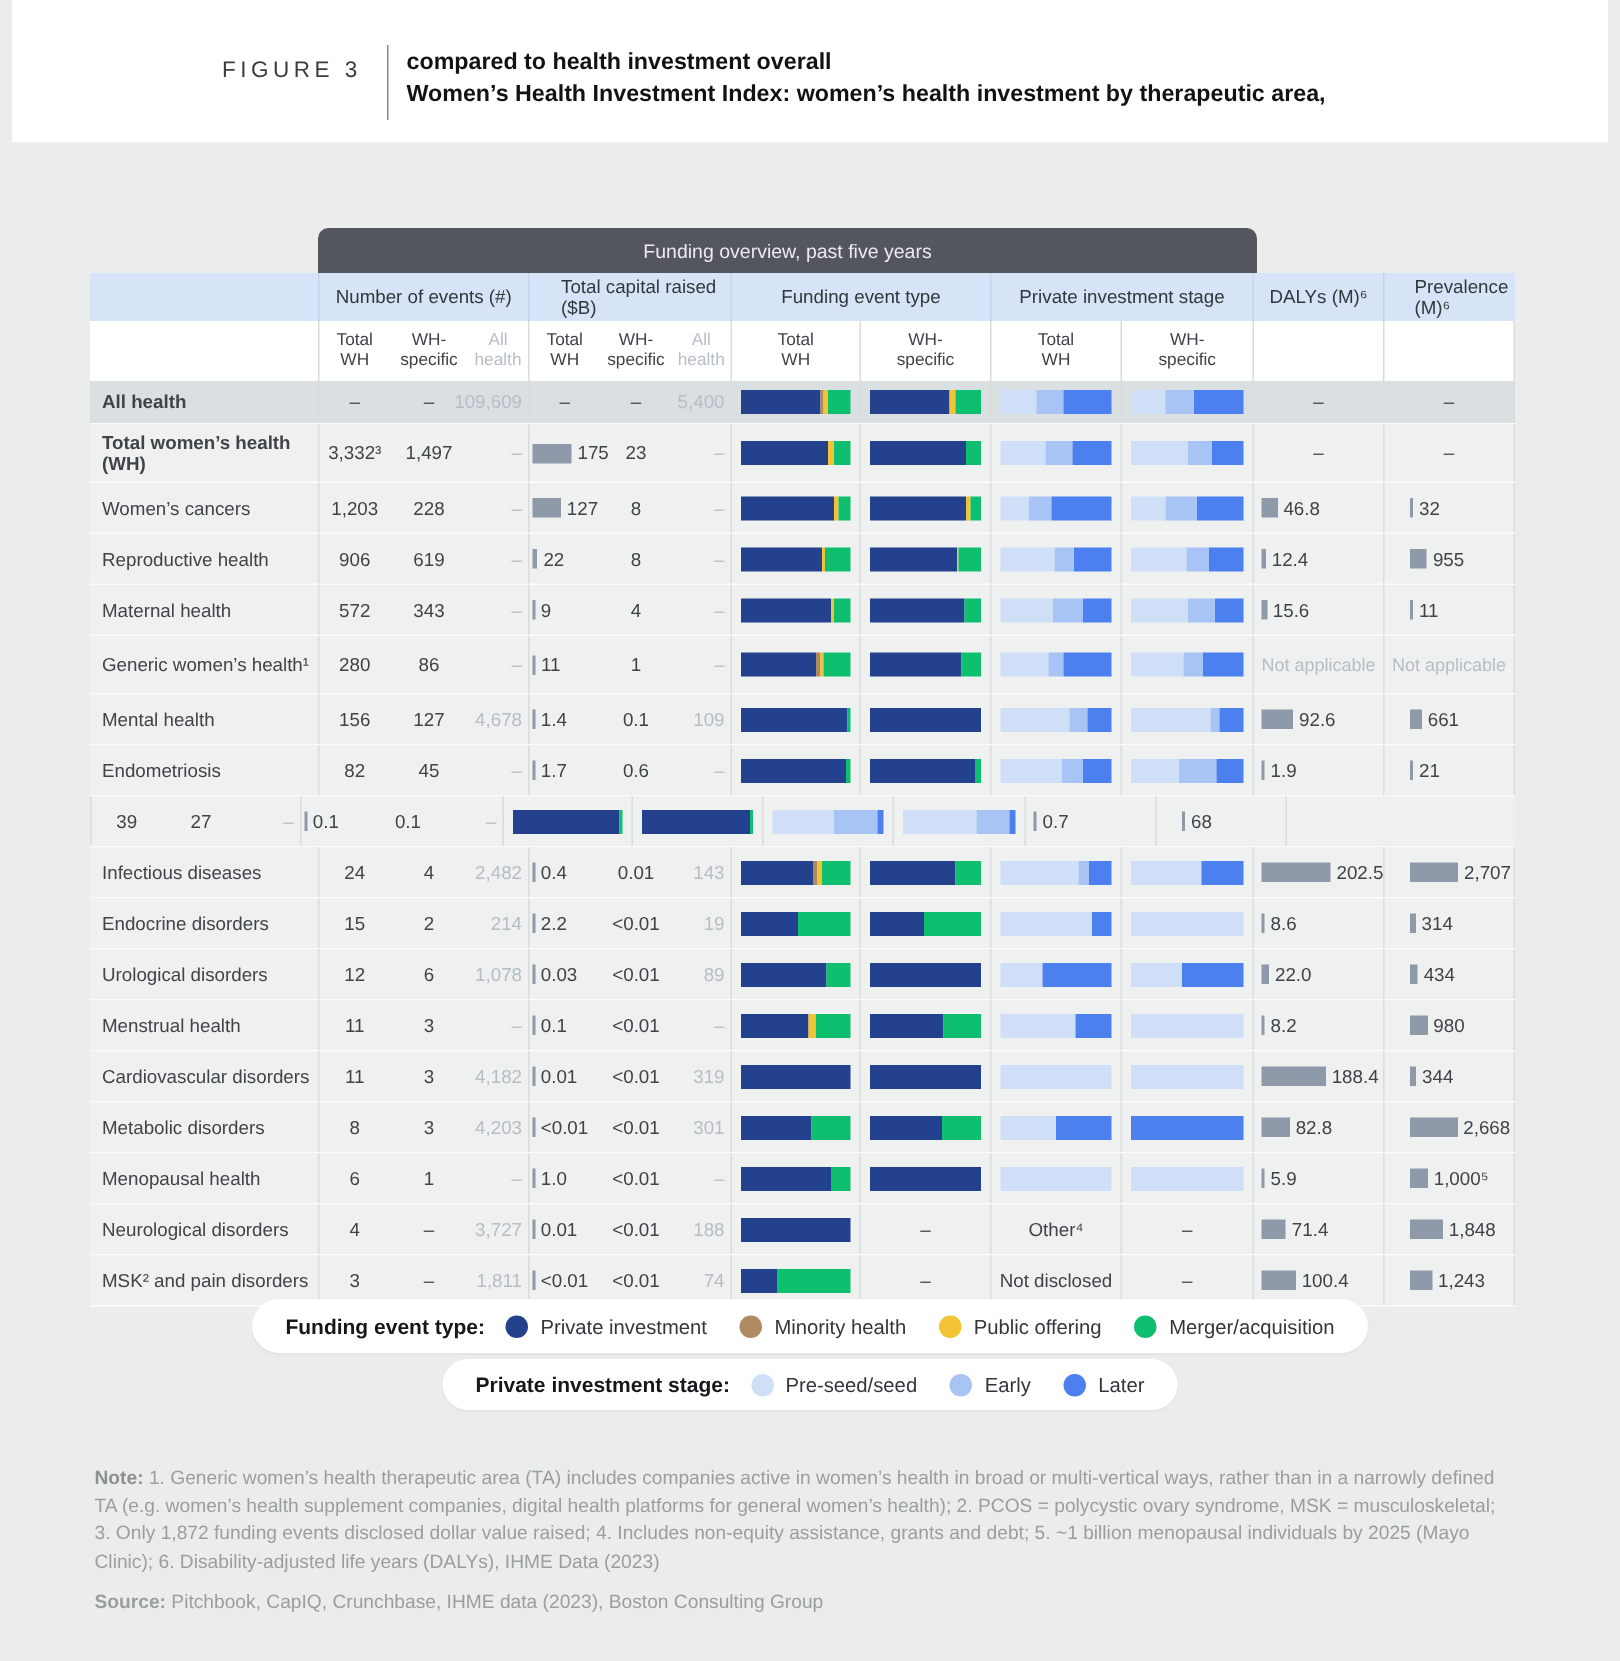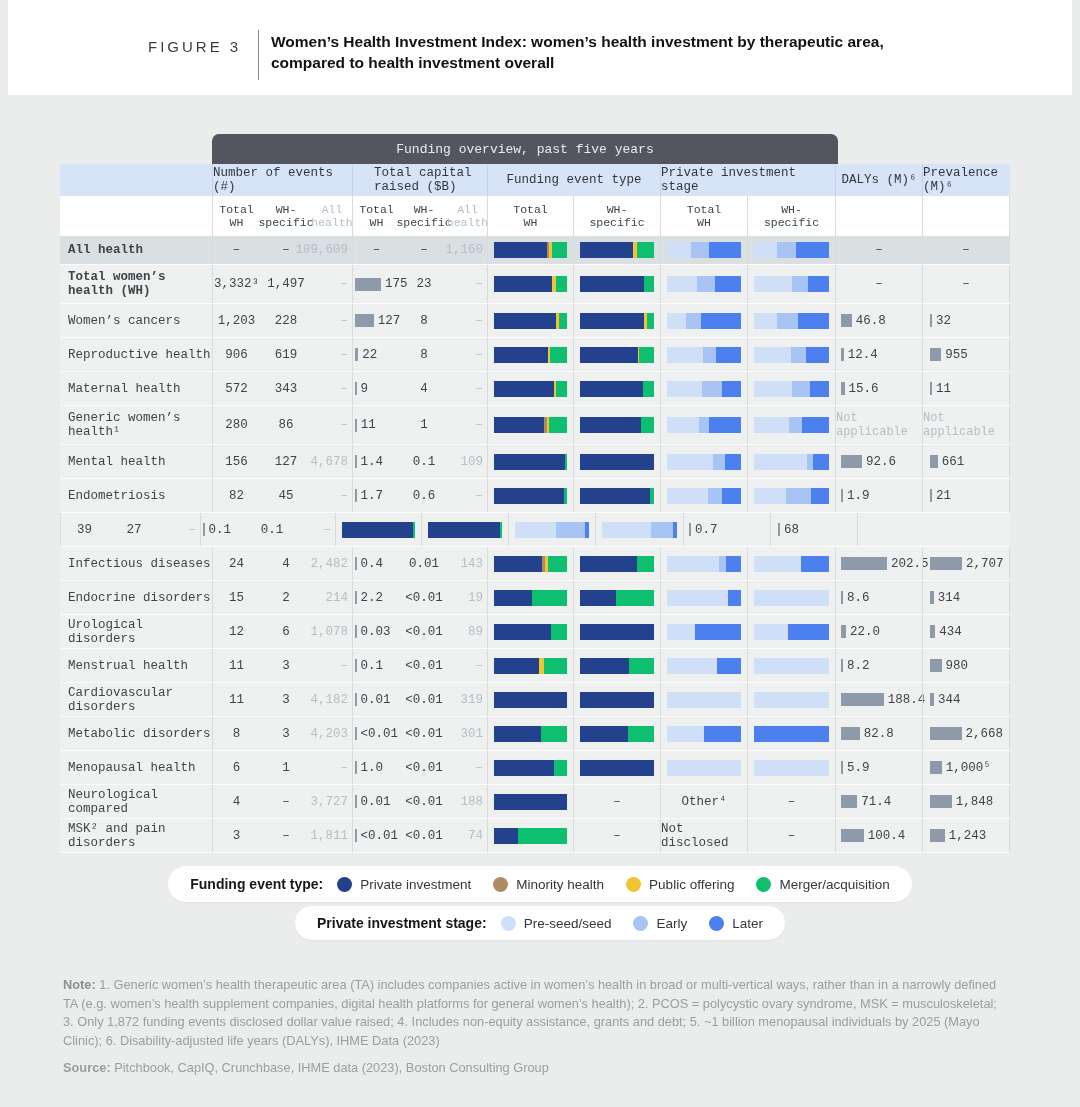--- a/index.html
+++ b/index.html
@@ -4,21 +4,21 @@
 <style>
   html,body{margin:0;padding:0;}
   body{font-family:"Liberation Sans",sans-serif;background:#e4e6e5;}
   .page{position:relative;width:1080px;height:1107px;background:#ebedec;overflow:hidden;}
   .header-band{position:absolute;left:8px;right:8px;top:0;height:95px;background:#ffffff;}
   .fig-label{position:absolute;left:140px;top:38px;font-size:15px;letter-spacing:3px;color:#3d3d3d;}
   .title-rule{position:absolute;left:250px;top:30px;width:1px;height:50px;background:#8a8a8a;}
   .fig-title{position:absolute;left:263px;top:31px;width:720px;font-size:15.5px;font-weight:bold;color:#121212;line-height:21px;}
   .panel{position:absolute;left:8px;right:8px;top:95px;bottom:0;background:#ebedec;}
 
-  .tbl{position:absolute;left:60px;top:134px;width:950px;font-family:Liberation Mono, monospace;}
+  .tbl{position:absolute;left:60px;top:152px;width:950px;}
   .band-row{position:relative;height:30px;}
   .band{position:absolute;top:0;height:30px;background:#54565f;color:#e9ebee;font-size:13px;display:flex;align-items:center;justify-content:center;border-radius:7px 7px 0 0;}
   .band-funding{left:152px;width:626px;}
   .band-burden{left:782px;width:168px;}
 
   .grow{display:flex;height:32px;background:#d7e4f8;}
   .grow .gcell{display:flex;align-items:center;justify-content:center;font-size:12.5px;color:#33373c;height:100%;box-sizing:border-box;}
   .subrow{display:flex;height:40px;background:#ffffff;}
   .subrow .scell{display:flex;align-items:center;justify-content:center;text-align:center;font-size:11.5px;line-height:13px;color:#3f4449;height:100%;box-sizing:border-box;}
   .subrow .scell.allh{color:#b6bdc6;}
@@ -37,21 +37,21 @@
   .c-n3{width:40px;justify-content:flex-end;padding-right:4px;color:#b6bdc6;}
   .c-c1{width:48px;justify-content:flex-start;padding-left:2px;}
   .c-c1.dash{justify-content:center;padding-left:0;}
   .c-c2{width:48px;justify-content:center;}
   .c-c3{width:39px;justify-content:flex-end;padding-right:4px;color:#b6bdc6;}
   .c-f1{width:86px;}
   .c-f2{width:87px;}
   .c-s1{width:87px;}
   .c-s2{width:88px;}
   .c-d{width:87px;padding-left:5px;}
-  .c-p{width:88px;padding-left:7px;}
+  .c-p{width:88px;padding-left:17px;}
   .ctext{justify-content:center;padding-left:0;}
   .natext{justify-content:center;padding-left:0;color:#b6bdc6;font-size:12px;}
   .track{display:flex;height:16px;width:100%;margin:0 6px;}
   .seg{height:100%;}
   .minibar{display:inline-block;height:13px;background:#8e99a9;flex:0 0 auto;}
   .bartext{margin-left:4px;white-space:nowrap;}
 
   .legend-wrap{position:absolute;left:0;width:1080px;display:flex;justify-content:center;}
   .lw1{top:866px;}
   .lw2{top:906px;}
@@ -68,38 +68,38 @@
   .source{position:absolute;left:63px;top:1060px;width:948px;font-size:12.8px;color:#999e9f;}
 </style>
 </head>
 <body>
 
 <div class="page">
   <div class="header-band">
     <span class="fig-label">FIGURE 3</span>
     <div class="title-rule"></div>
     <div class="fig-title">
+      <div>compared to health investment overall</div>
       <div>Women’s Health Investment Index: women’s health investment by therapeutic area,</div>
-      <div>compared to health investment overall</div>
     </div>
   </div>
   <div class="panel"></div>
 
   <div class="tbl">
     <div class="band-row">
       <div class="band band-funding">Funding overview, past five years</div>
     </div>
     <div class="grow" id="group-row">
         <div class="gcell" style="width: 152px;"></div>
         <div class="gcell " style="width: 140px; border-left: 1px solid rgb(195, 210, 238);">Number of events (#)</div>
         <div class="gcell " style="width: 135px; border-left: 1px solid rgb(195, 210, 238); padding-left: 21px;">Total capital raised ($B)</div>
         <div class="gcell " style="width: 173px; border-left: 1px solid rgb(195, 210, 238);">Funding event type</div>
         <div class="gcell " style="width: 175px; border-left: 1px solid rgb(195, 210, 238);">Private investment stage</div>
         <div class="gcell " style="width: 87px; border-left: 1px solid rgb(195, 210, 238);">DALYs (M)⁶</div>
-        <div class="gcell " style="width: 88px; border-left: 1px solid rgb(195, 210, 238);">Prevalence (M)⁶</div>
+        <div class="gcell " style="width: 88px; border-left: 1px solid rgb(195, 210, 238); padding-left: 20px;">Prevalence (M)⁶</div>
       </div>
     <div class="subrow" id="sub-row">
         <div class="scell" style="width: 152px;"></div>
         <div class="scell" style="width: 48px; border-left: 1px solid rgb(217, 220, 219);">
           <div>Total<br>WH</div>
         </div>
         <div class="scell" style="width: 52px;">
           <div>WH-<br>specific</div>
         </div>
         <div class="scell allh" style="width: 40px;">
@@ -130,21 +130,21 @@
         <div class="scell" style="width: 88px; border-left: 1px solid rgb(217, 220, 219); border-right: 1px solid rgb(217, 220, 219);"></div>
       </div>
     <div id="rows">
         <div class="trow hl first">
           <div class="cell c-label b">All health</div>
           <div class="cell c-n1 sep">–</div>
           <div class="cell c-n2">–</div>
           <div class="cell c-n3">109,609</div>
           <div class="cell c-c1 sep dash">–</div>
           <div class="cell c-c2">–</div>
-          <div class="cell c-c3">1,160</div>
+          <div class="cell c-c3">5,400</div>
           <div class="cell c-f1 sep">
             <div class="track">
               <div class="seg" style="background: rgb(36, 65, 142); width: 73%;"></div>
               <div class="seg" style="background: rgb(176, 138, 98); width: 2%;"></div>
               <div class="seg" style="background: rgb(242, 196, 51); width: 4%;"></div>
               <div class="seg" style="background: rgb(14, 191, 112); width: 21%;"></div>
             </div>
           </div>
           <div class="cell c-f2 sep">
             <div class="track">
@@ -827,21 +827,21 @@
           <div class="cell c-d sep">
             <span class="minibar" style="width: 2px;"></span>
             <span class="bartext">5.9</span>
           </div>
           <div class="cell c-p sep sep-r">
             <span class="minibar" style="width: 11.8212px;"></span>
             <span class="bartext">1,000⁵</span>
           </div>
         </div>
         <div class="trow">
-          <div class="cell c-label">Neurological compared</div>
+          <div class="cell c-label">Neurological disorders</div>
           <div class="cell c-n1 sep">4</div>
           <div class="cell c-n2">–</div>
           <div class="cell c-n3">3,727</div>
           <div class="cell c-c1 sep">
             <span class="minibar" style="width: 1.5px;"></span>
             <span class="bartext">0.01</span>
           </div>
           <div class="cell c-c2">&lt;0.01</div>
           <div class="cell c-c3">188</div>
           <div class="cell c-f1 sep">

